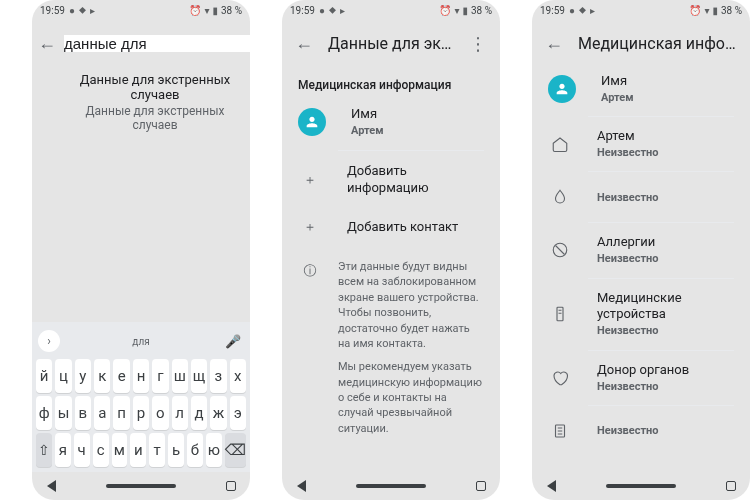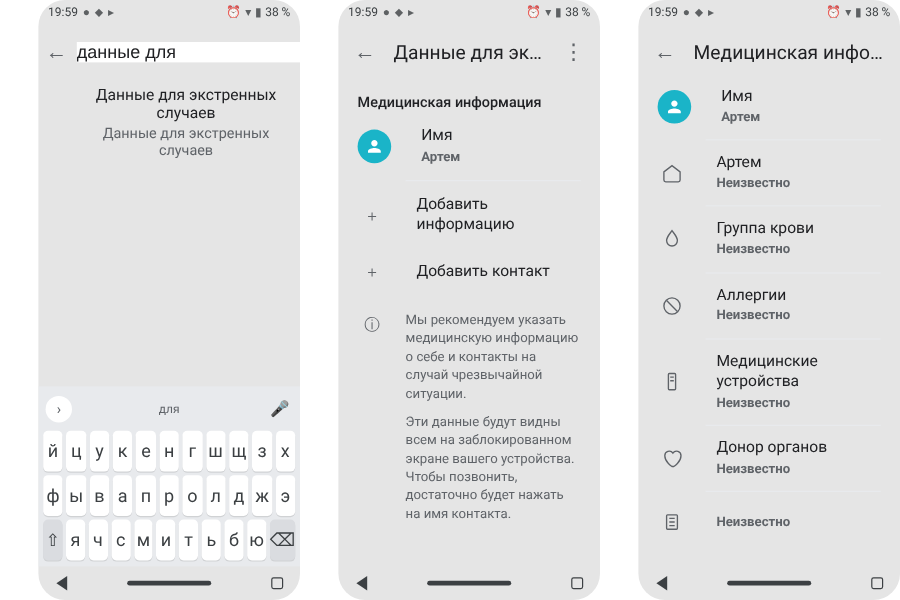--- a/index.html
+++ b/index.html
@@ -316,22 +316,22 @@
     </div>
     <div class="list-item">
       <div class="li-icon">＋</div>
       <div class="li-text">
           <div class="li-title">Добавить контакт</div>
         </div>
     </div>
     <div class="info-block">
       <div class="li-icon">ⓘ</div>
       <div class="info-text">
+        <p>Эти данные будут видны всем на заблокированном экране вашего устройства. Чтобы позвонить, достаточно будет нажать на имя контакта.</p>
         <p>Мы рекомендуем указать медицинскую информацию о себе и контакты на случай чрезвычайной ситуации.</p>
-        <p>Эти данные будут видны всем на заблокированном экране вашего устройства. Чтобы позвонить, достаточно будет нажать на имя контакта.</p>
       </div>
     </div>
   </div>
   <div class="navbar">
     <div class="nav-tri"></div>
     <div class="nav-pill"></div>
     <div class="nav-sq"></div>
   </div>
 </div>
 
@@ -379,21 +379,20 @@
         </div>
       </div>
       <div class="divider"></div>
       <div class="list-item">
         <div class="li-icon">
           <svg width="18" height="18" viewBox="0 0 24 24" fill="none" stroke="#5f6368" stroke-width="1.5">
             <path d="M12 3c3 4 6 7 6 11a6 6 0 11-12 0c0-4 3-7 6-11z"></path>
           </svg>
         </div>
         <div class="li-text">
-          <div class="li-title">Группа крови</div>
           <div class="li-sub">Неизвестно</div>
         </div>
       </div>
       <div class="divider"></div>
       <div class="list-item">
         <div class="li-icon">
           <svg width="18" height="18" viewBox="0 0 24 24" fill="none" stroke="#5f6368" stroke-width="1.5">
             <circle cx="12" cy="12" r="9"></circle>
             <path d="M6 6l12 12"></path>
           </svg>

